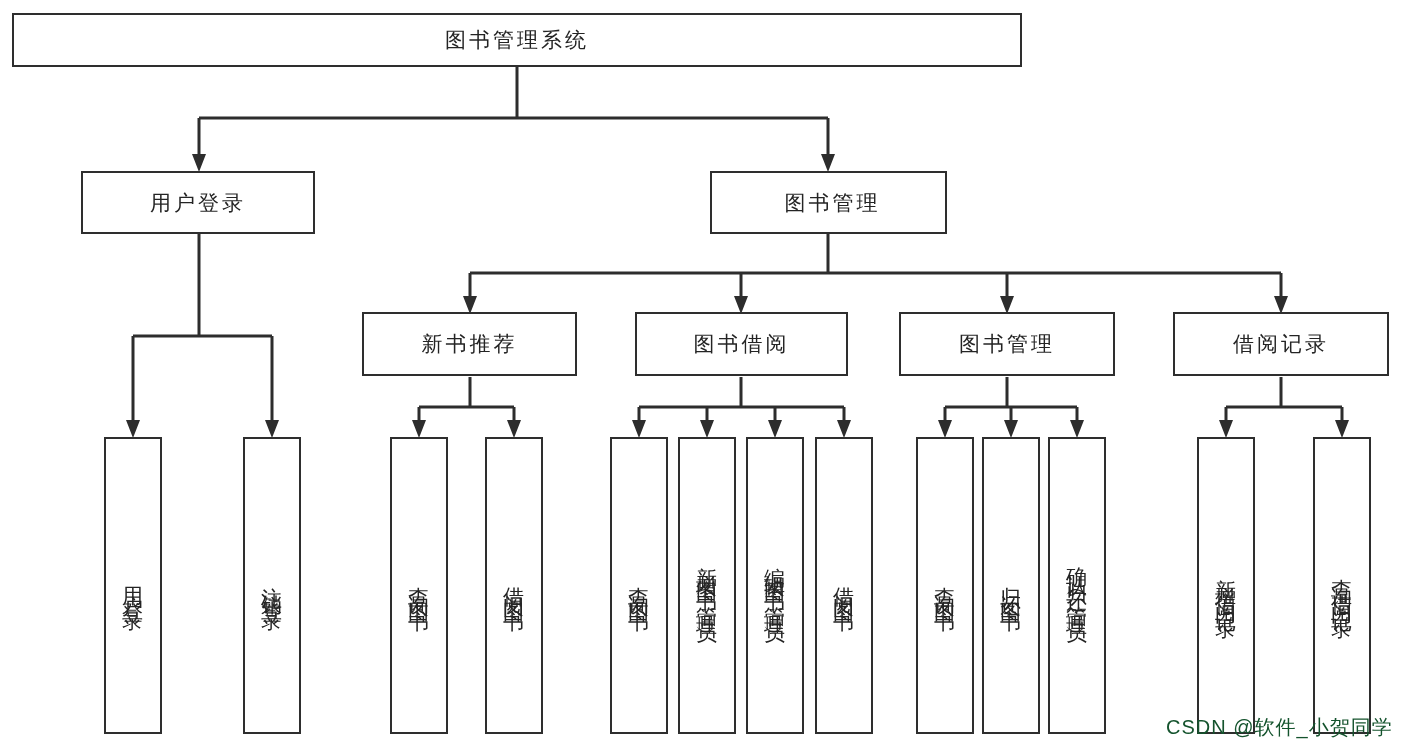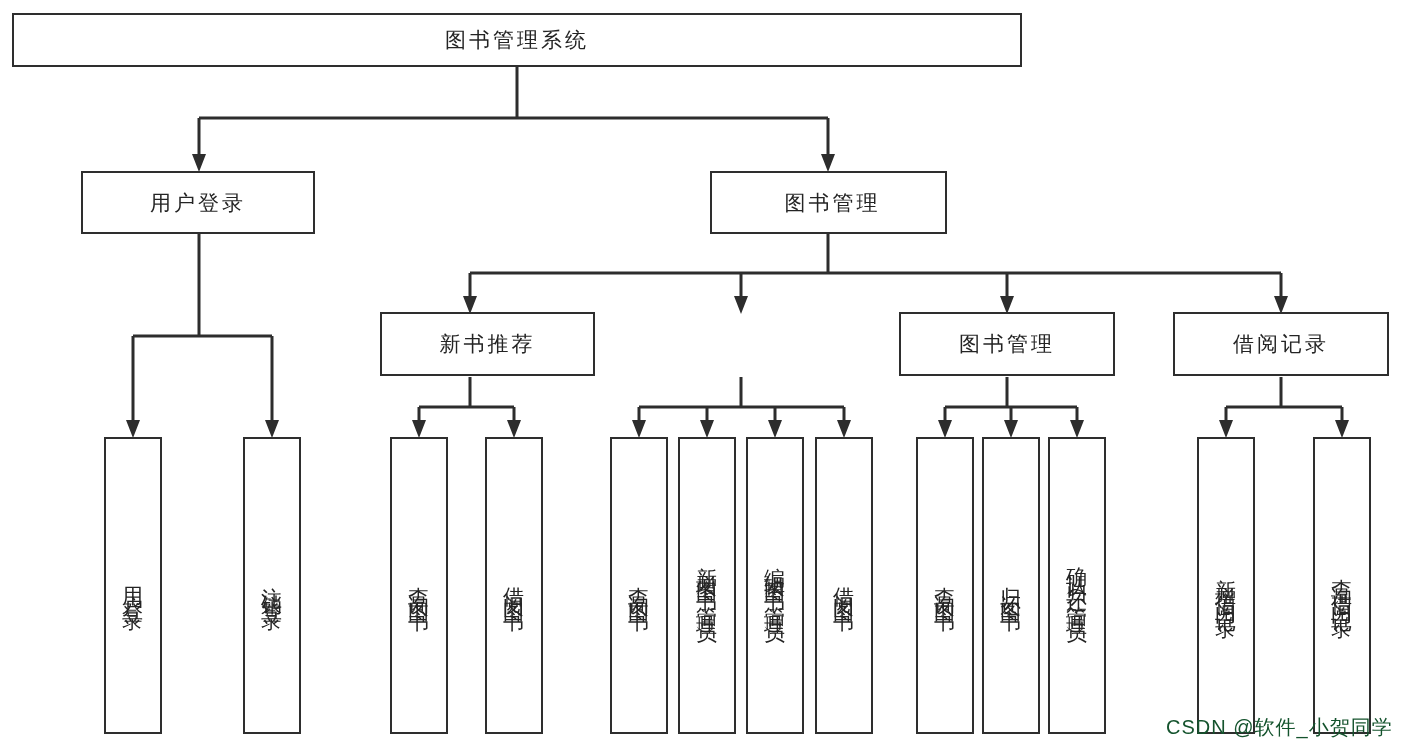--- a/index.html
+++ b/index.html
@@ -95,21 +95,22 @@
              M1070,420 L1084,420 L1077,438 Z
              M1219,420 L1233,420 L1226,438 Z
              M1335,420 L1349,420 L1342,438 Z"></path>
   </svg>
 
   <div class="node" style="left:12px; top:13px; width:1010px; height:54px;">图书管理系统</div>
 
   <div class="node" style="left:81px; top:171px; width:234px; height:63px;">用户登录</div>
   <div class="node" style="left:710px; top:171px; width:237px; height:63px;padding-left:8px;">图书管理</div>
 
-  <div class="node" style="left:362px; top:312px; width:215px; height:64px;margin-left:18px;">新书推荐</div>
+  <div class="node" style="left:362px; top:312px; width:215px; height:64px;">新书推荐</div>
+  <div class="node" style="left:635px; top:312px; width:213px; height:64px;">图书借阅</div>
   <div class="node" style="left:899px; top:312px; width:216px; height:64px;">图书管理</div>
   <div class="node" style="left:1173px; top:312px; width:216px; height:64px;">借阅记录</div>
 
   <div class="node vnode" style="left:104px; top:437px; width:58px; height:297px;">用户登录</div>
   <div class="node vnode" style="left:243px; top:437px; width:58px; height:297px;">注销登录</div>
 
   <div class="node vnode" style="left:390px; top:437px; width:58px; height:297px;">查询图书</div>
   <div class="node vnode" style="left:485px; top:437px; width:58px; height:297px;">借阅图书</div>
 
   <div class="node vnode" style="left:610px; top:437px; width:58px; height:297px;">查询图书</div>

